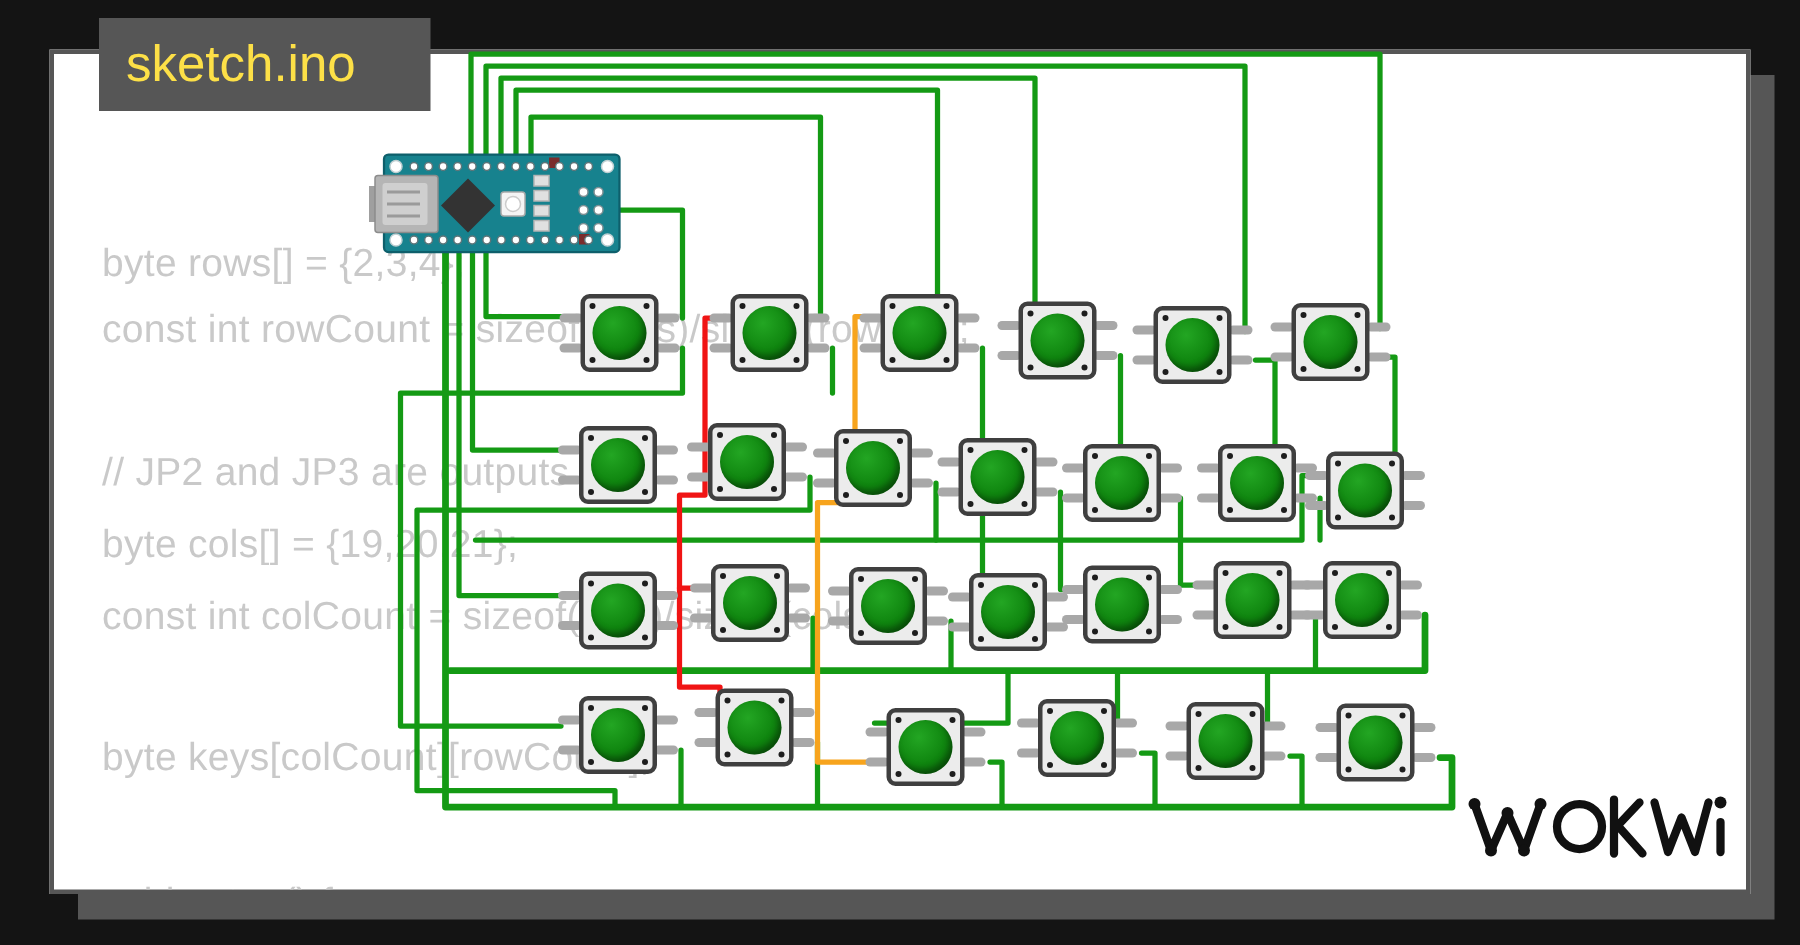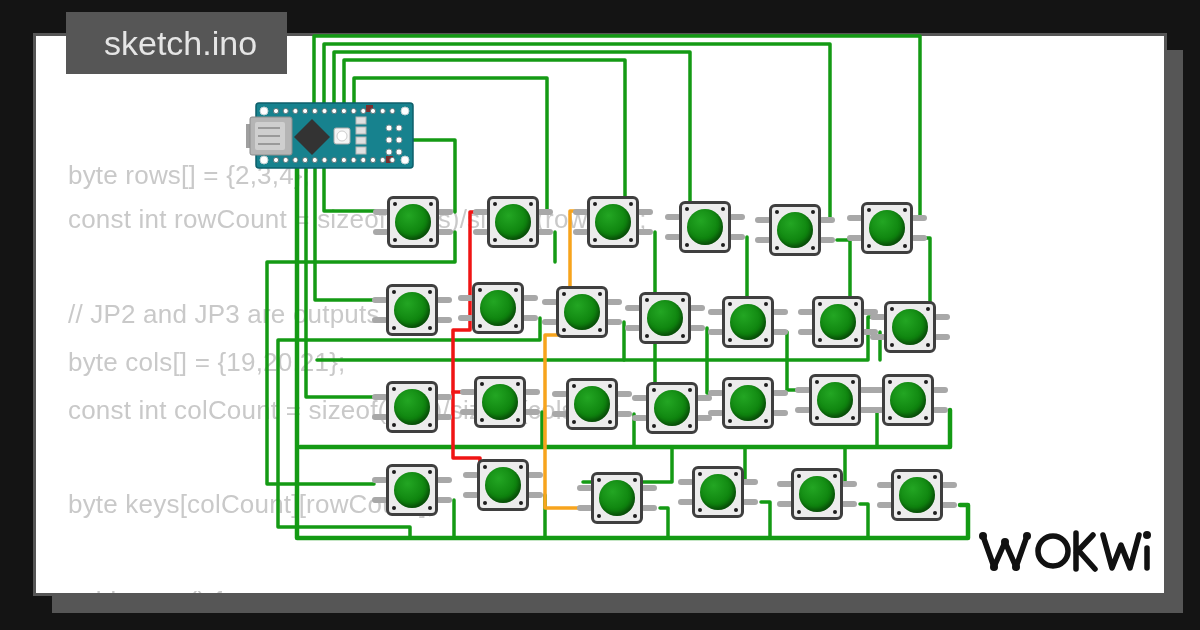--- a/index.html
+++ b/index.html
@@ -19,21 +19,21 @@
   .pb-leg{position:absolute;width:16px;height:6px;background:#a8a8a8;border-radius:3px;}
   .pb-leg.l1{left:-14px;top:13px;} .pb-leg.l2{left:-14px;top:33px;}
   .pb-leg.r1{right:-14px;top:13px;} .pb-leg.r2{right:-14px;top:33px;}
   .pb-dot{position:absolute;width:4px;height:4px;background:#1d1d1d;border-radius:50%;}
   .pb-dot.d1{left:6px;top:6px;} .pb-dot.d2{right:6px;top:6px;}
   .pb-dot.d3{left:6px;bottom:6px;} .pb-dot.d4{right:6px;bottom:6px;}
   .pb-cap{position:absolute;left:8px;top:8px;width:36px;height:36px;border-radius:50%;
           background:radial-gradient(circle at 38% 32%, #23a623 0%, #0f850f 55%, #086008 100%);
           box-shadow:inset -2px -3px 4px rgba(0,0,0,0.35);}
   .tab{position:absolute;left:66px;top:12px;width:221px;height:62px;background:#565656;}
-  .tab span{display:block;line-height:62px;padding-left:38px;font-size:34px;color:#e5e5e5;}
+  .tab span{display:block;line-height:62px;padding-left:18px;font-size:34px;color:#fde047;}
 </style>
 </head>
 <body>
 
 <div id="root">
 
   <div class="shadow"></div>
 
   <div class="panel">
     <div id="codeLayer">

